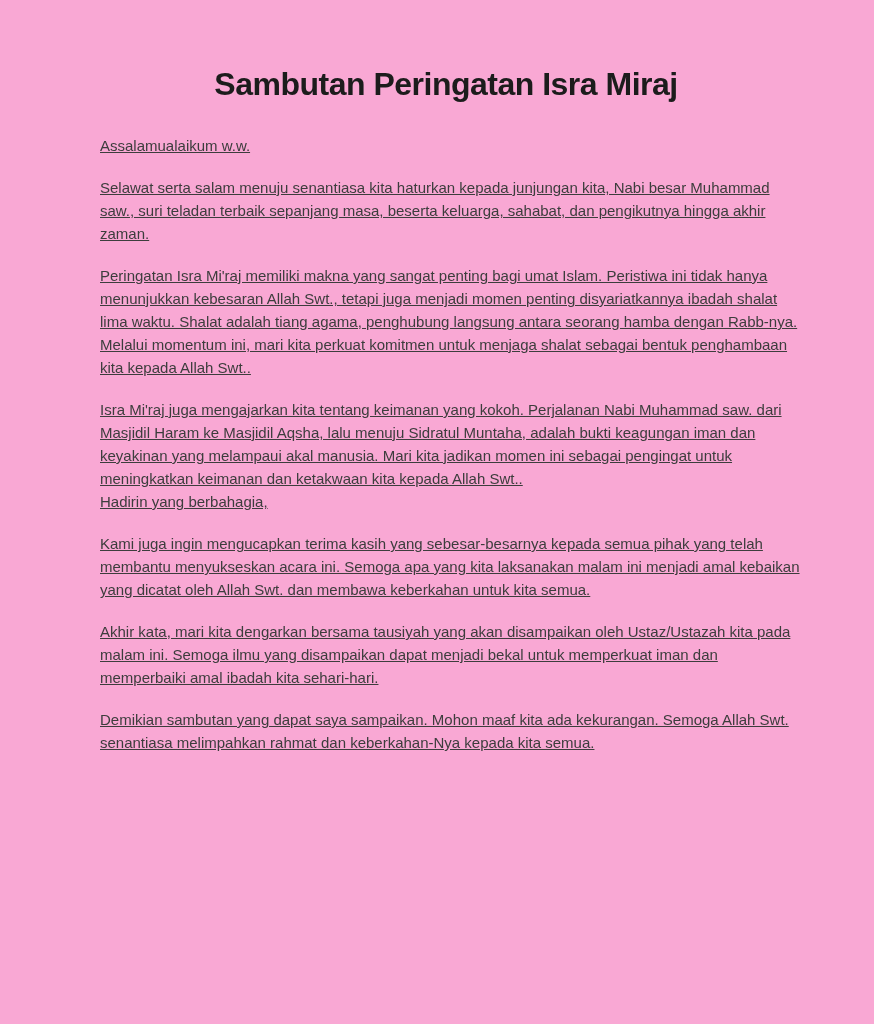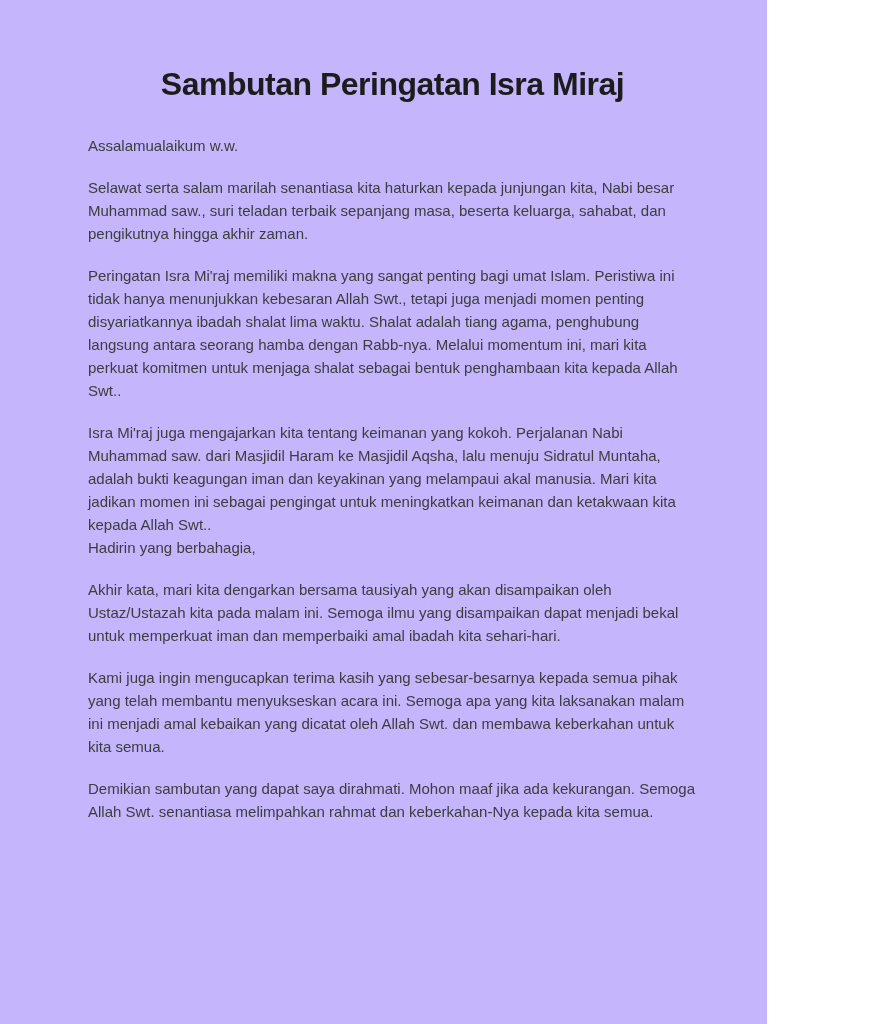--- a/index.html
+++ b/index.html
@@ -2,57 +2,58 @@
 <html><head>
 <meta charset="utf-8">
 <style>
   * { margin: 0; padding: 0; box-sizing: border-box; }
   html, body {
     background: #ffffff;
     font-family: "Liberation Sans", "DejaVu Sans", sans-serif;
   }
   .page {
     position: relative;
-    width: 767px;
+    width: 874px;
     height: 1024px;
-    background: #c4b5fd;
+    background: #f9a8d4;
     overflow: hidden;
   }
   .content {
     padding: 62px 70px 0 88px;
   }
   h1.doc-title {
     font-size: 32px;
     font-weight: 700;
     color: #1c1c1c;
     text-align: center;
     letter-spacing: -0.5px;
     line-height: 44px;
     margin: 0 0 28px 0;
   }
   .body-text p {
     font-size: 15px;
     line-height: 23px;
     color: #3d3d3d;
-    margin: 0 0 19px 0;
+    margin: 0 0 19px 12px;
     max-width: 718px;
     white-space: pre-line; 
+    text-decoration: underline;
   }
 </style>
 </head>
 <body>
 
 <div class="page">
   <div class="content">
     <h1 class="doc-title">Sambutan Peringatan Isra Miraj</h1>
 
     <div class="body-text">
       <p>Assalamualaikum w.w.</p>
-      <p>Selawat serta salam marilah senantiasa kita haturkan kepada junjungan kita, Nabi besar Muhammad saw., suri teladan terbaik sepanjang masa, beserta keluarga, sahabat, dan pengikutnya hingga akhir zaman.</p>
+      <p>Selawat serta salam menuju senantiasa kita haturkan kepada junjungan kita, Nabi besar Muhammad saw., suri teladan terbaik sepanjang masa, beserta keluarga, sahabat, dan pengikutnya hingga akhir zaman.</p>
       <p>Peringatan Isra Mi'raj memiliki makna yang sangat penting bagi umat Islam. Peristiwa ini tidak hanya menunjukkan kebesaran Allah Swt., tetapi juga menjadi momen penting disyariatkannya ibadah shalat lima waktu. Shalat adalah tiang agama, penghubung langsung antara seorang hamba dengan Rabb-nya. Melalui momentum ini, mari kita perkuat komitmen untuk menjaga shalat sebagai bentuk penghambaan kita kepada Allah Swt..</p>
       <p>Isra Mi'raj juga mengajarkan kita tentang keimanan yang kokoh. Perjalanan Nabi Muhammad saw. dari Masjidil Haram ke Masjidil Aqsha, lalu menuju Sidratul Muntaha, adalah bukti keagungan iman dan keyakinan yang melampaui akal manusia. Mari kita jadikan momen ini sebagai pengingat untuk meningkatkan keimanan dan ketakwaan kita kepada Allah Swt..
 Hadirin yang berbahagia,</p>
+      <p>Kami juga ingin mengucapkan terima kasih yang sebesar-besarnya kepada semua pihak yang telah membantu menyukseskan acara ini. Semoga apa yang kita laksanakan malam ini menjadi amal kebaikan yang dicatat oleh Allah Swt. dan membawa keberkahan untuk kita semua.</p>
       <p>Akhir kata, mari kita dengarkan bersama tausiyah yang akan disampaikan oleh Ustaz/Ustazah kita pada malam ini. Semoga ilmu yang disampaikan dapat menjadi bekal untuk memperkuat iman dan memperbaiki amal ibadah kita sehari-hari.</p>
-      <p>Kami juga ingin mengucapkan terima kasih yang sebesar-besarnya kepada semua pihak yang telah membantu menyukseskan acara ini. Semoga apa yang kita laksanakan malam ini menjadi amal kebaikan yang dicatat oleh Allah Swt. dan membawa keberkahan untuk kita semua.</p>
-      <p>Demikian sambutan yang dapat saya dirahmati. Mohon maaf jika ada kekurangan. Semoga Allah Swt. senantiasa melimpahkan rahmat dan keberkahan-Nya kepada kita semua.</p>
+      <p>Demikian sambutan yang dapat saya sampaikan. Mohon maaf kita ada kekurangan. Semoga Allah Swt. senantiasa melimpahkan rahmat dan keberkahan-Nya kepada kita semua.</p>
     </div>
   </div>
 </div>
 
 </body></html>

